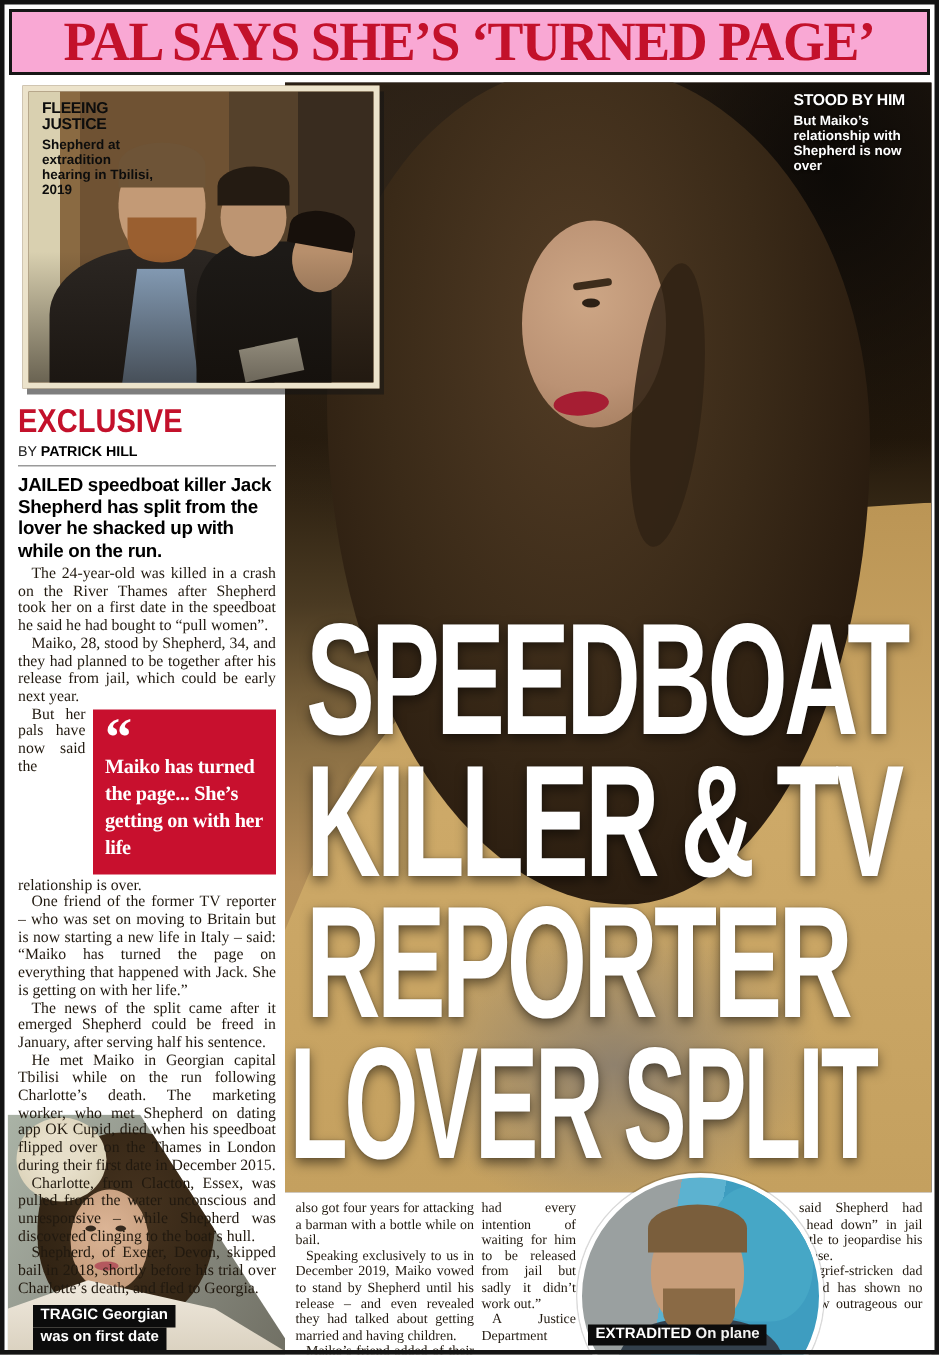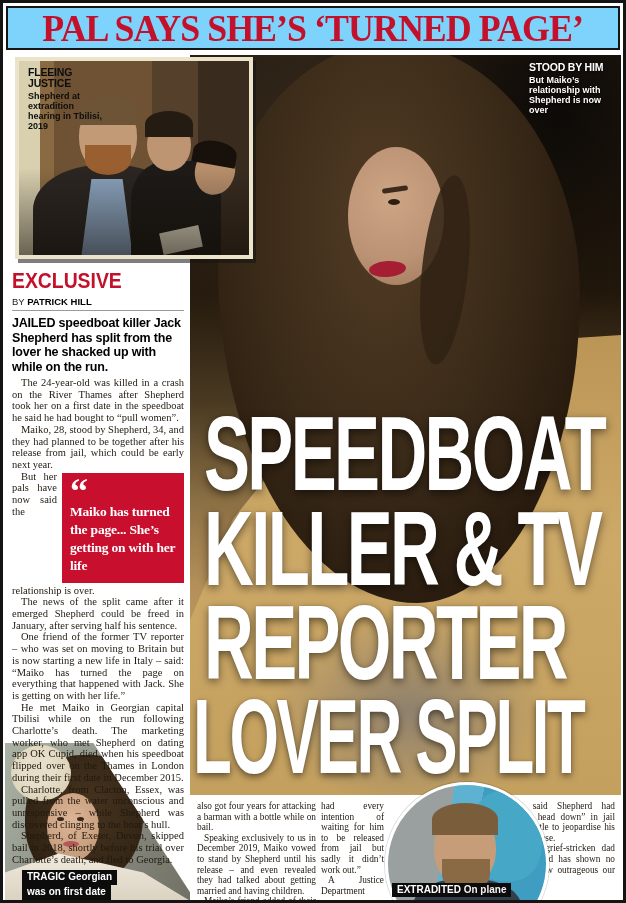--- a/index.html
+++ b/index.html
@@ -3,21 +3,21 @@
 <meta charset="utf-8">
 <style>
   html,body{margin:0;padding:0;background:#444;}
   .page{position:relative;width:626px;height:903px;background:#fff;overflow:hidden;
         font-family:"Liberation Sans",sans-serif;}
   .page::after{content:"";position:absolute;inset:0;box-shadow:inset 0 0 0 3px #141414;
         pointer-events:none;z-index:60;}
 
   
   .banner{position:absolute;left:6px;top:6px;width:610px;height:40px;border:2px solid #161616;
-        background:#7dd3fc;display:flex;align-items:center;justify-content:center;z-index:6;}
+        background:#f9a8d4;display:flex;align-items:center;justify-content:center;z-index:6;}
   .banner-text{font-family:"Liberation Serif",serif;font-weight:bold;font-size:37px;
         color:#c3112b;white-space:nowrap;letter-spacing:-1px;transform:scaleX(.97);}
 
   
   .main-photo{position:absolute;left:190px;top:55px;width:431px;height:740px;overflow:hidden;
         background:#1c140e;z-index:1;}
   .ph-bg{position:absolute;inset:0;background:
         radial-gradient(ellipse 60% 40% at 85% 8%, #0d0a07 0%, rgba(13,10,7,0) 70%),
         radial-gradient(ellipse 80% 45% at 30% 12%, #33271a 0%, rgba(51,39,26,0) 70%),
         linear-gradient(180deg,#241a11 0%,#23180b 32%,#4a3a22 47%,#8a6f44 60%,#b5905a 72%,#c7a264 100%);}
@@ -244,22 +244,22 @@
     </div>
     <p class="intro">JAILED speedboat killer Jack Shepherd has split from the lover he shacked up with while on the run.</p>
     <div class="body-serif">
       <p>The 24-year-old was killed in a crash on the River Thames after Shepherd took her on a first date in the speedboat he said he had bought to “pull women”.</p>
       <p>Maiko, 28, stood by Shepherd, 34, and they had planned to be together after his release from jail, which could be early next year.</p>
       <div class="quote-box">
         <span class="qmark">“</span>
         <span class="qtext">Maiko has turned the page... She’s getting on with her life</span>
       </div>
       <p>But her pals have now said the relationship is over.</p>
+      <p>One friend of the former TV reporter – who was set on moving to Britain but is now starting a new life in Italy – said: “Maiko has turned the page on everything that happened with Jack. She is getting on with her life.”</p>
       <p>The news of the split came after it emerged Shepherd could be freed in January, after serving half his sentence.</p>
-      <p>One friend of the former TV reporter – who was set on moving to Britain but is now starting a new life in Italy – said: “Maiko has turned the page on everything that happened with Jack. She is getting on with her life.”</p>
       <p>He met Maiko in Georgian capital Tbilisi while on the run following Charlotte’s death. The marketing worker, who met Shepherd on dating app OK Cupid, died when his speedboat flipped over on the Thames in London during their first date in December 2015.</p>
       <p>Charlotte, from Clacton, Essex, was pulled from the water unconscious and unresponsive – while Shepherd was discovered clinging to the boat’s hull.</p>
       <p>Shepherd, of Exeter, Devon, skipped bail in 2018, shortly before his trial over Charlotte’s death, and fled to Georgia.</p>
 
     </div>
   </div>
 
   <div class="strip">
     <div class="colA">
       <p>also got four years for attacking a barman with a bottle while on bail.</p>

